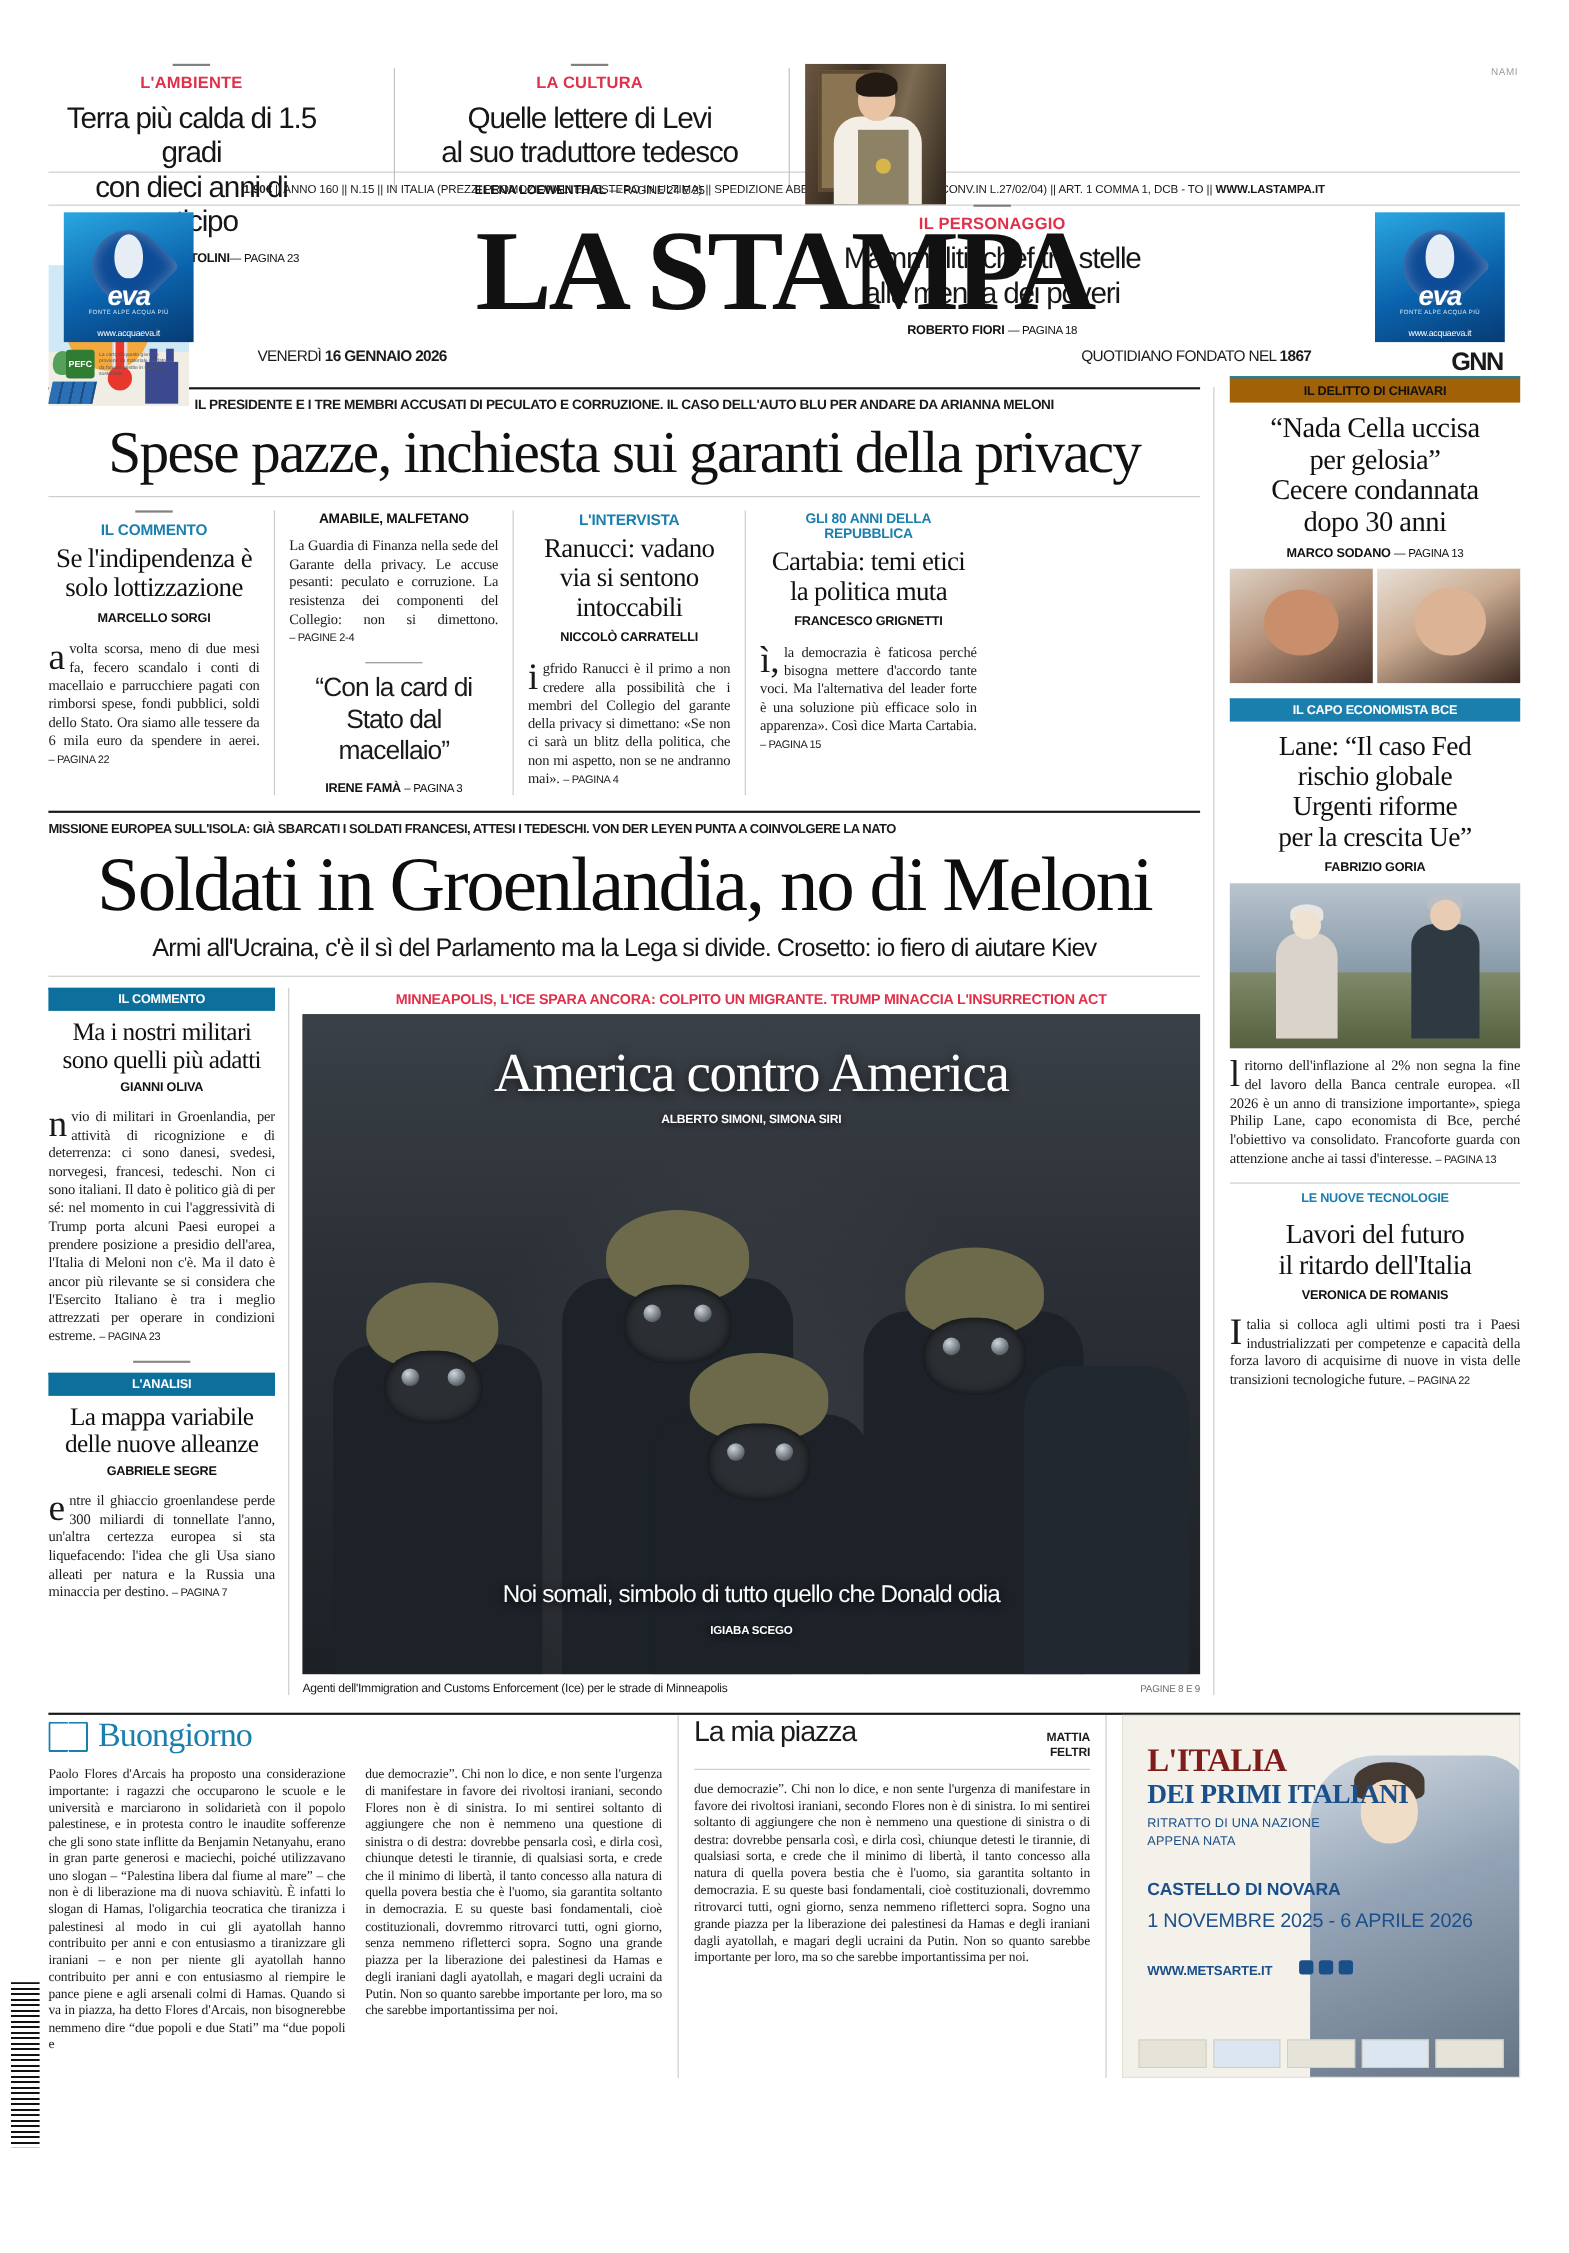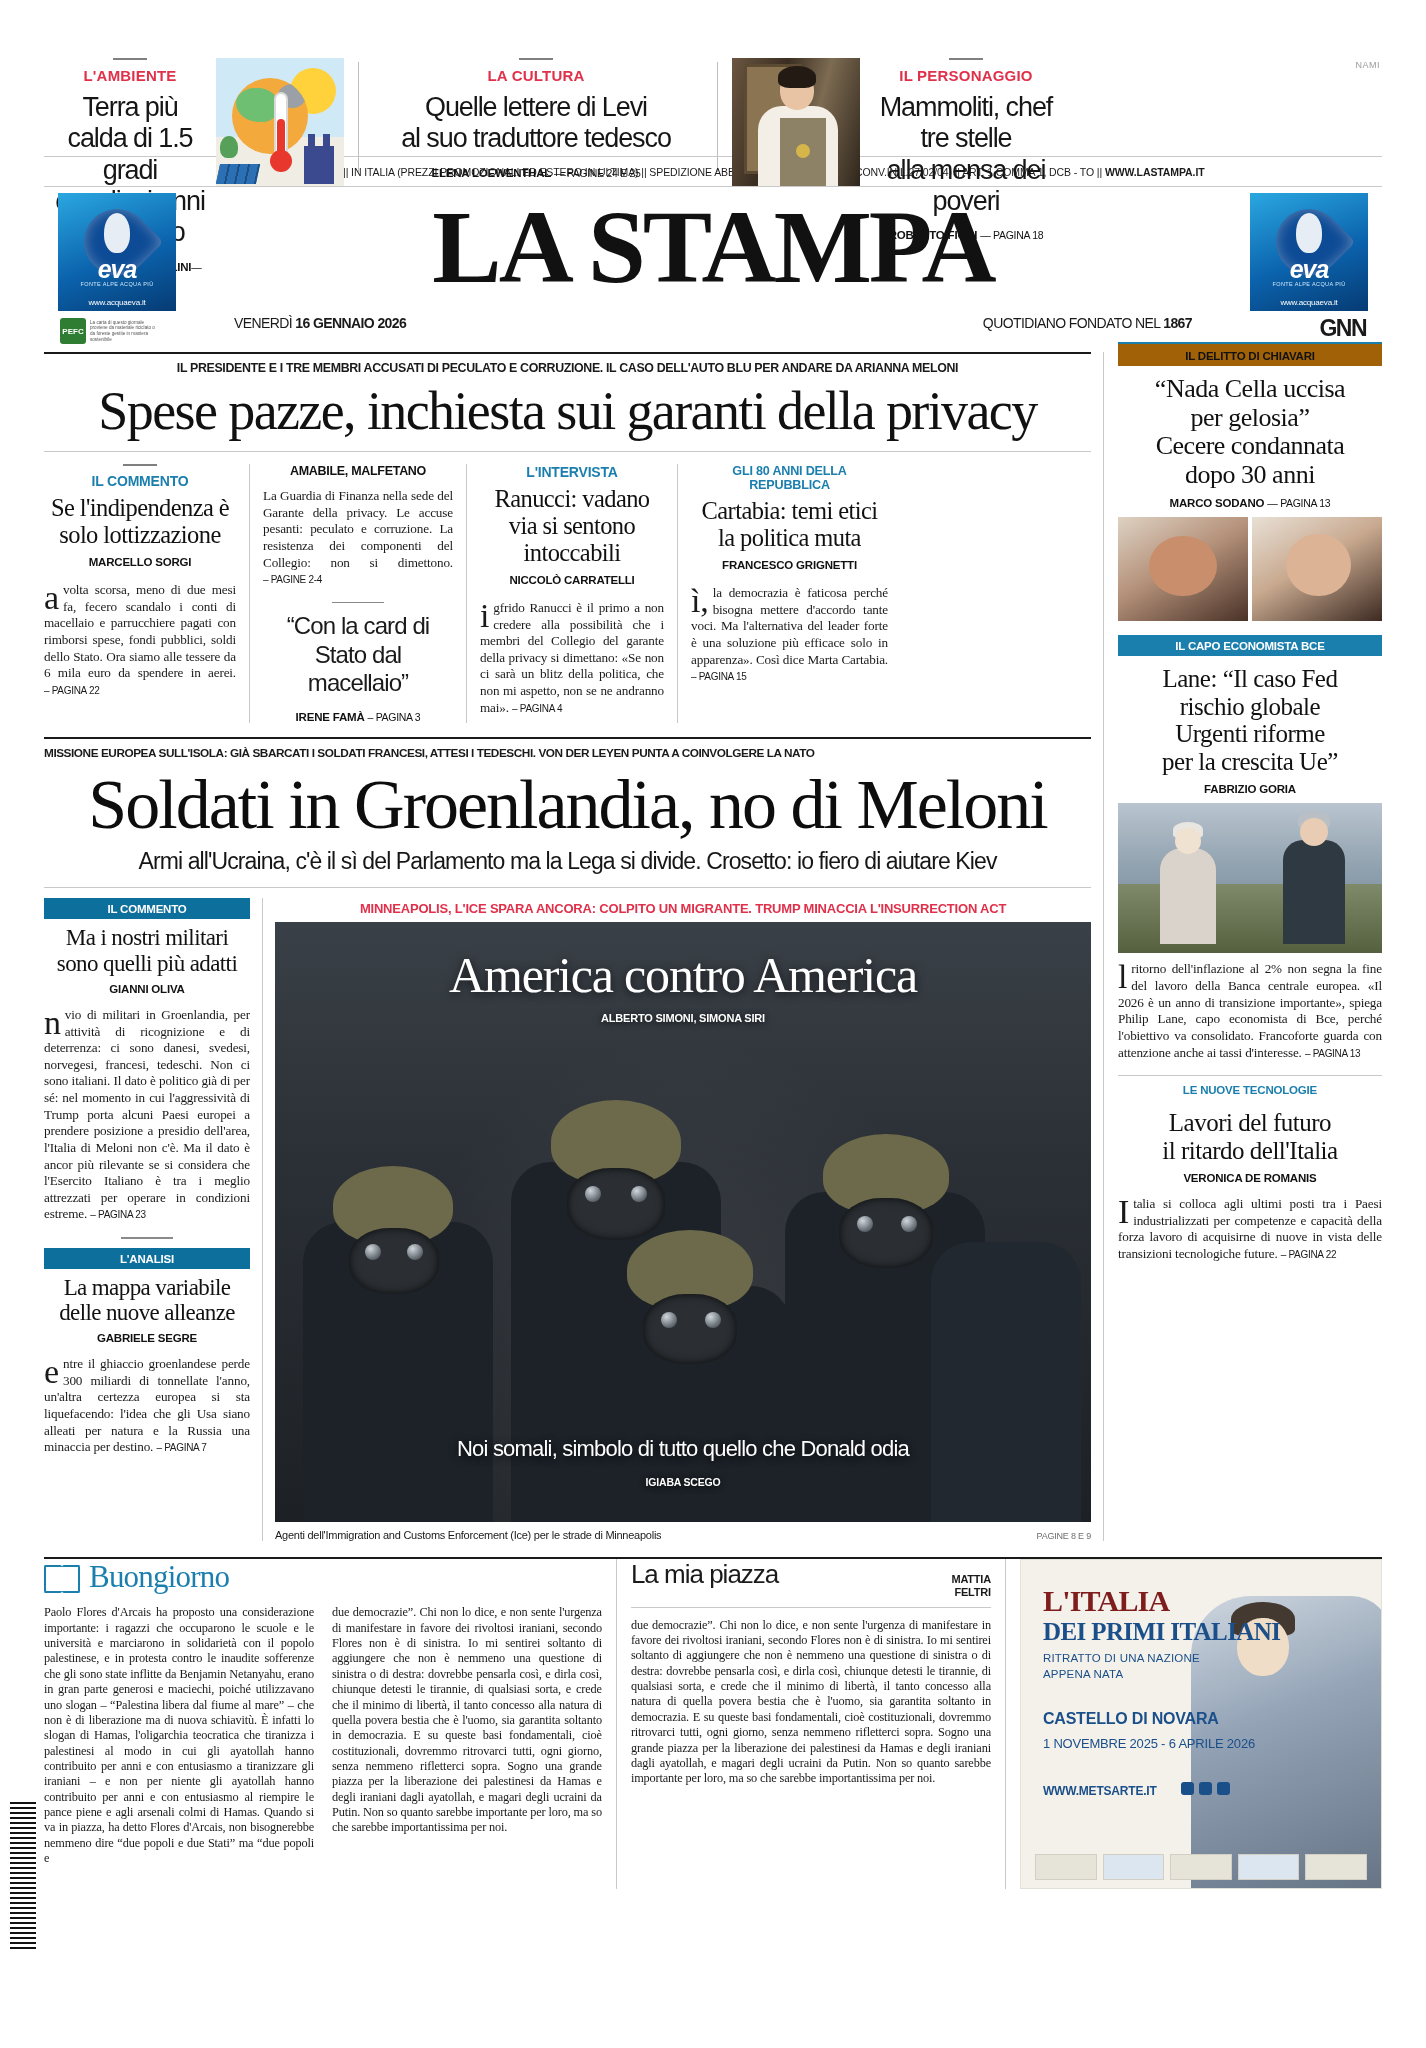--- a/index.html
+++ b/index.html
@@ -22,21 +22,21 @@
   }
   .byline .pg { font-weight: normal; letter-spacing: -.3px; font-size: 10.5px; }
   .teaser-h {
     font-family: "Liberation Sans", sans-serif;
     font-size: 27px; font-weight: 300; line-height: 1.16;
     text-align: center; letter-spacing: -1.1px; color: #161616;
   }
 
   
   .topstrip { display: flex; align-items: flex-start; padding-top: 58px; height: 150px; }
-  .ts-col { display: flex; align-items: flex-start; }
+  .ts-col { display: flex; align-items: flex-start; flex-direction: column; }
   .ts-text { padding: 0 6px; }
   .ts-sep { width: 1px; background: #bdbdbd; height: 110px; margin: 4px 14px 0; }
   .ts-thumb { width: 128px; height: 128px; overflow: hidden; flex: none; }
   .ts1 { width: 300px; }
   .ts2 { width: 330px; }
   .ts3 { width: 330px; }
 
   
   .globe-art { width: 128px; height: 128px; position: relative;
     background: linear-gradient(#cfe9f7 0%, #cfe9f7 62%, #f0ede4 62%, #f0ede4 100%); }
@@ -288,21 +288,21 @@
      background:#f0dcc6;}
   .ad-bgfig b{position:absolute;left:40px;top:6px;width:64px;height:34px;border-radius:50% 50% 20% 20%;
      background:#3b3027;}
   .ad-t1{position:absolute;left:22px;top:24px;font-family:"Liberation Serif",serif;
      font-size:30px;color:#7f1d1d;letter-spacing:-.8px;font-weight:bold;}
   .ad-t2{position:absolute;left:22px;top:58px;font-family:"Liberation Serif",serif;
      font-size:25px;color:#1b4f8a;letter-spacing:-.6px;font-weight:bold;}
   .ad-t3{position:absolute;left:22px;top:92px;font-size:11.5px;color:#1b4f8a;letter-spacing:.2px;}
   .ad-t4{position:absolute;left:22px;top:108px;font-size:11.5px;color:#1b4f8a;letter-spacing:.2px;}
   .ad-t5{position:absolute;left:22px;top:150px;font-size:16px;color:#1b4f8a;font-weight:bold;letter-spacing:-.2px;}
-  .ad-t6{position:absolute;left:22px;top:176px;font-size:13px;color:#1b4f8a;letter-spacing:-.2px;}
+  .ad-t6{position:absolute;left:22px;top:176px;font-size:18px;color:#1b4f8a;letter-spacing:-.2px;}
   .ad-t7{position:absolute;left:22px;top:224px;font-size:12px;color:#1b4f8a;font-weight:bold;letter-spacing:-.2px;}
   .ad-soc{position:absolute;left:160px;top:222px;display:flex;gap:5px;}
   .ad-soc i{width:13px;height:13px;border-radius:3px;background:#1b4f8a;display:block;}
   .ad-logos{position:absolute;left:14px;right:14px;bottom:8px;display:flex;gap:6px;align-items:flex-end;}
   .ad-logos .lg{flex:1;height:26px;background:#e6e3d9;border:1px solid #d3cfc2;}
   .ad-logos .lg.c{background:#dbe6f0;}
 
   
   .barcode{position:absolute;left:10px;bottom:96px;width:26px;height:150px;
      background:repeating-linear-gradient(180deg,#111 0 2px,#fff 2px 5px);}

